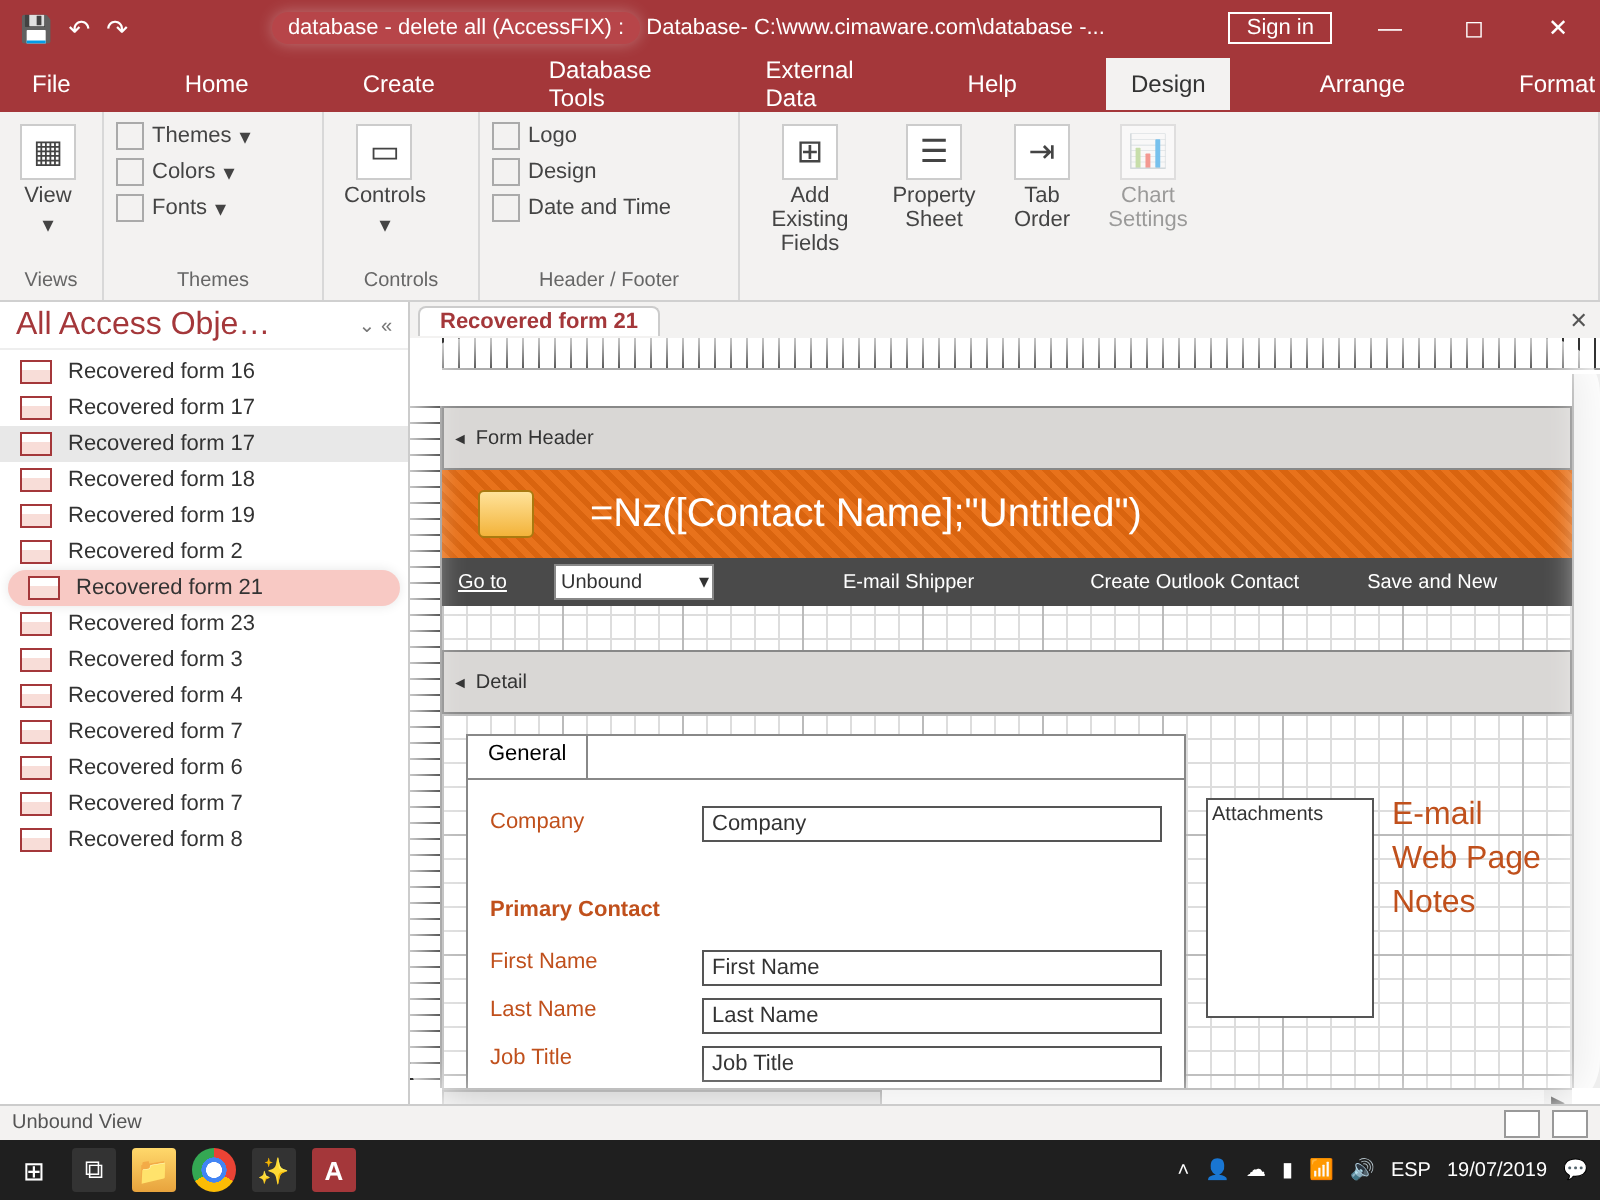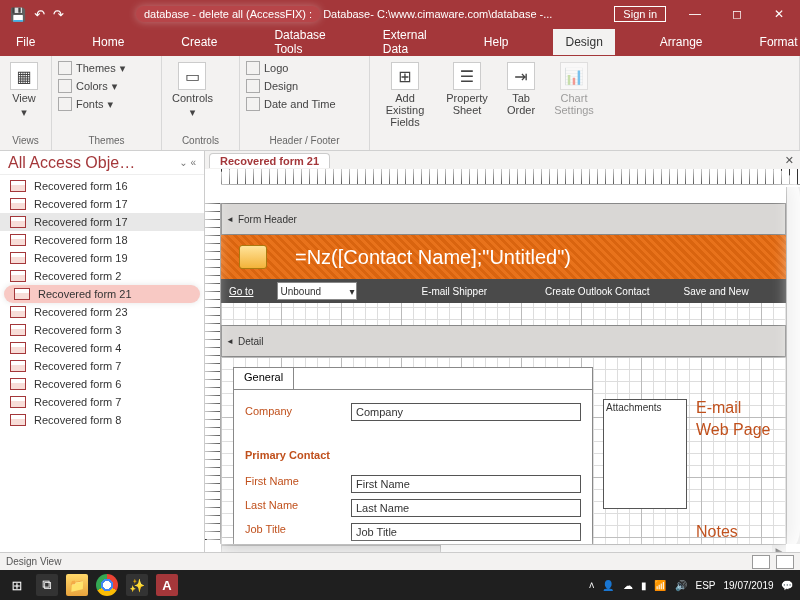--- a/index.html
+++ b/index.html
@@ -312,35 +312,35 @@
         <div class="fldlabel" style="left:24px; top:118px">First Name</div>
         <div class="fldbox" style="left:130px; top:118px; width:230px">First Name</div>
         <div class="fldlabel" style="left:24px; top:142px">Last Name</div>
         <div class="fldbox" style="left:130px; top:142px; width:230px">Last Name</div>
         <div class="fldlabel" style="left:24px; top:166px">Job Title</div>
         <div class="fldbox" style="left:130px; top:166px; width:230px">Job Title</div>
         <div class="attach" style="left:382px; top:42px">Attachments</div>
         <div class="sidelabels">
           <div>E-mail</div>
           <div>Web Page</div>
-          <div style="margin-top:80px">Notes</div>
+          <div style="">Notes</div>
         </div>
       </div>
     </div>
     <div class="scroll-h">
         <div class="thumb"></div>
         <div class="rarr">▶</div>
       </div>
     <div class="scroll-v"></div>
     <div class="vignette"></div>
   </div>
 </div>
 
 <div class="statusbar">
-  <span>Design View</span>
+  <span>Unbound View</span>
   <div class="right">
     <div class="viewbtn"></div>
     <div class="viewbtn"></div>
   </div>
 </div>
 
 <div class="taskbar">
   <div class="tico start">⊞</div>
   <div class="tico">⧉</div>
   <div class="tico explorer">📁</div>

